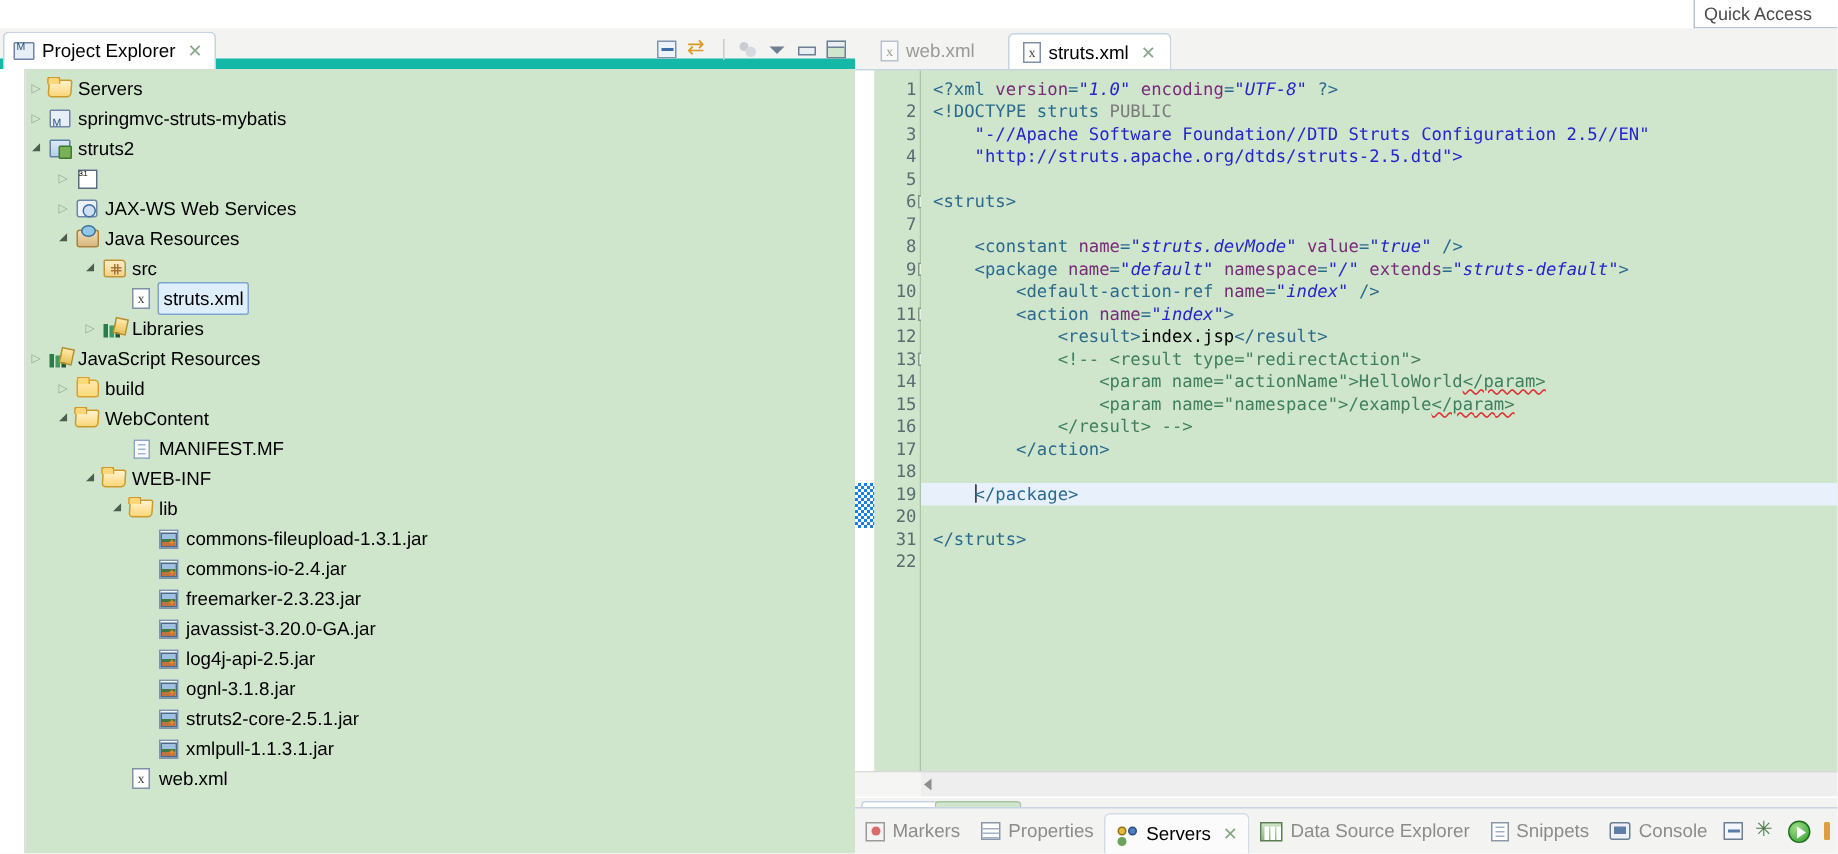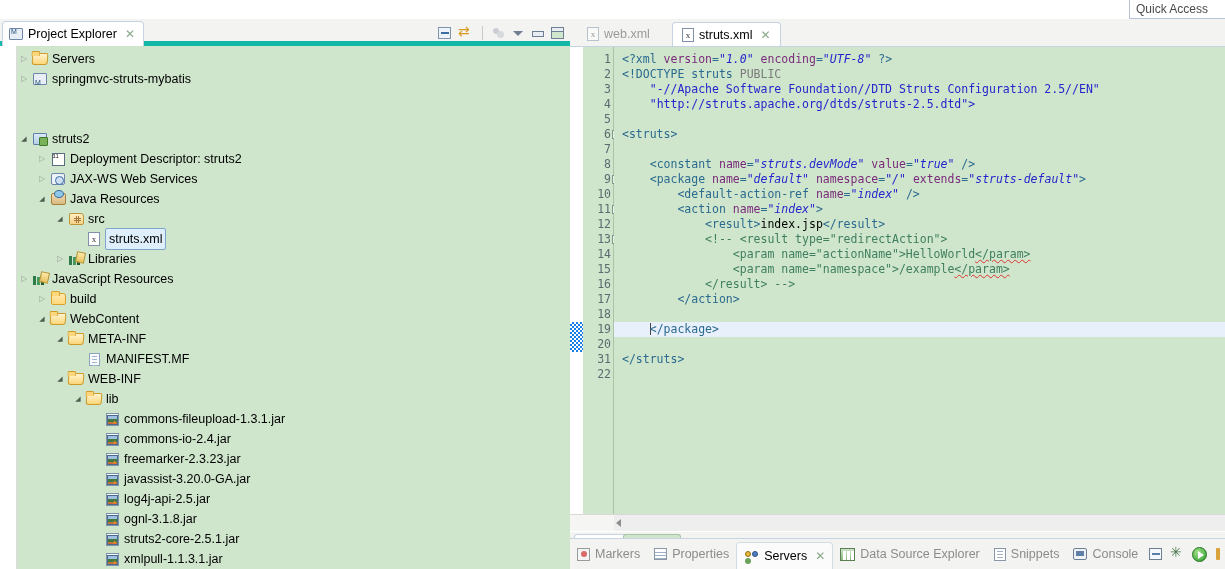--- a/index.html
+++ b/index.html
@@ -37,21 +37,21 @@
   #explorer {
     position: absolute;
     left: 0; top: 19px;
     width: 570px; height: 550px;
     background: #f3f3f2;
   }
   .view-tabrow {
     position: relative;
     height: 27px;
     background: #f3f3f2;
-    border-bottom: 5px solid #14b8a6;
+    border-bottom: 7px solid #14b8a6;
   }
   .view-tab {
     position: absolute; left: 2px; top: 2px;
     height: 25px;
     padding: 0 8px 0 6px;
     display: flex; align-items: center; gap: 5px;
     background: #ffffff;
     border: 1px solid #c6d3e2;
     border-bottom: none;
     border-radius: 4px 4px 0 0;
@@ -470,33 +470,32 @@
             </span>
             <span class="tlabel">Servers</span>
           </div>
           <div class="trow" style="padding-left: 0px;">
             <span class="arrow closed"></span>
             <span class="ticon">
               <span class="ic ic-proj"></span>
             </span>
             <span class="tlabel">springmvc-struts-mybatis</span>
           </div>
-          <div class="trow" style="padding-left: 0px; margin-top: 40px;">
+          <div class="trow" style="padding-left: 0px;">
             <span class="arrow open"></span>
             <span class="ticon">
               <span class="ic ic-proj-j"></span>
             </span>
             <span class="tlabel">struts2</span>
           </div>
           <div class="trow" style="padding-left: 18px;">
             <span class="arrow closed"></span>
             <span class="ticon">
               <span class="ic ic-dd"></span>
             </span>
-            <span class="tlabel">Deployment Descriptor: struts2</span>
           </div>
           <div class="trow" style="padding-left: 18px;">
             <span class="arrow closed"></span>
             <span class="ticon">
               <span class="ic ic-jaxws"></span>
             </span>
             <span class="tlabel">JAX-WS Web Services</span>
           </div>
           <div class="trow" style="padding-left: 18px;">
             <span class="arrow open"></span>
@@ -539,27 +538,20 @@
               <span class="ic ic-folder"></span>
             </span>
             <span class="tlabel">build</span>
           </div>
           <div class="trow" style="padding-left: 18px;">
             <span class="arrow open"></span>
             <span class="ticon">
               <span class="ic ic-folder-open"></span>
             </span>
             <span class="tlabel">WebContent</span>
-          </div>
-          <div class="trow" style="padding-left: 36px;">
-            <span class="arrow open"></span>
-            <span class="ticon">
-              <span class="ic ic-folder-open"></span>
-            </span>
-            <span class="tlabel">META-INF</span>
           </div>
           <div class="trow" style="padding-left: 54px;">
             <span class="arrow none"></span>
             <span class="ticon">
               <span class="ic ic-file"></span>
             </span>
             <span class="tlabel">MANIFEST.MF</span>
           </div>
           <div class="trow" style="padding-left: 36px;">
             <span class="arrow open"></span>

